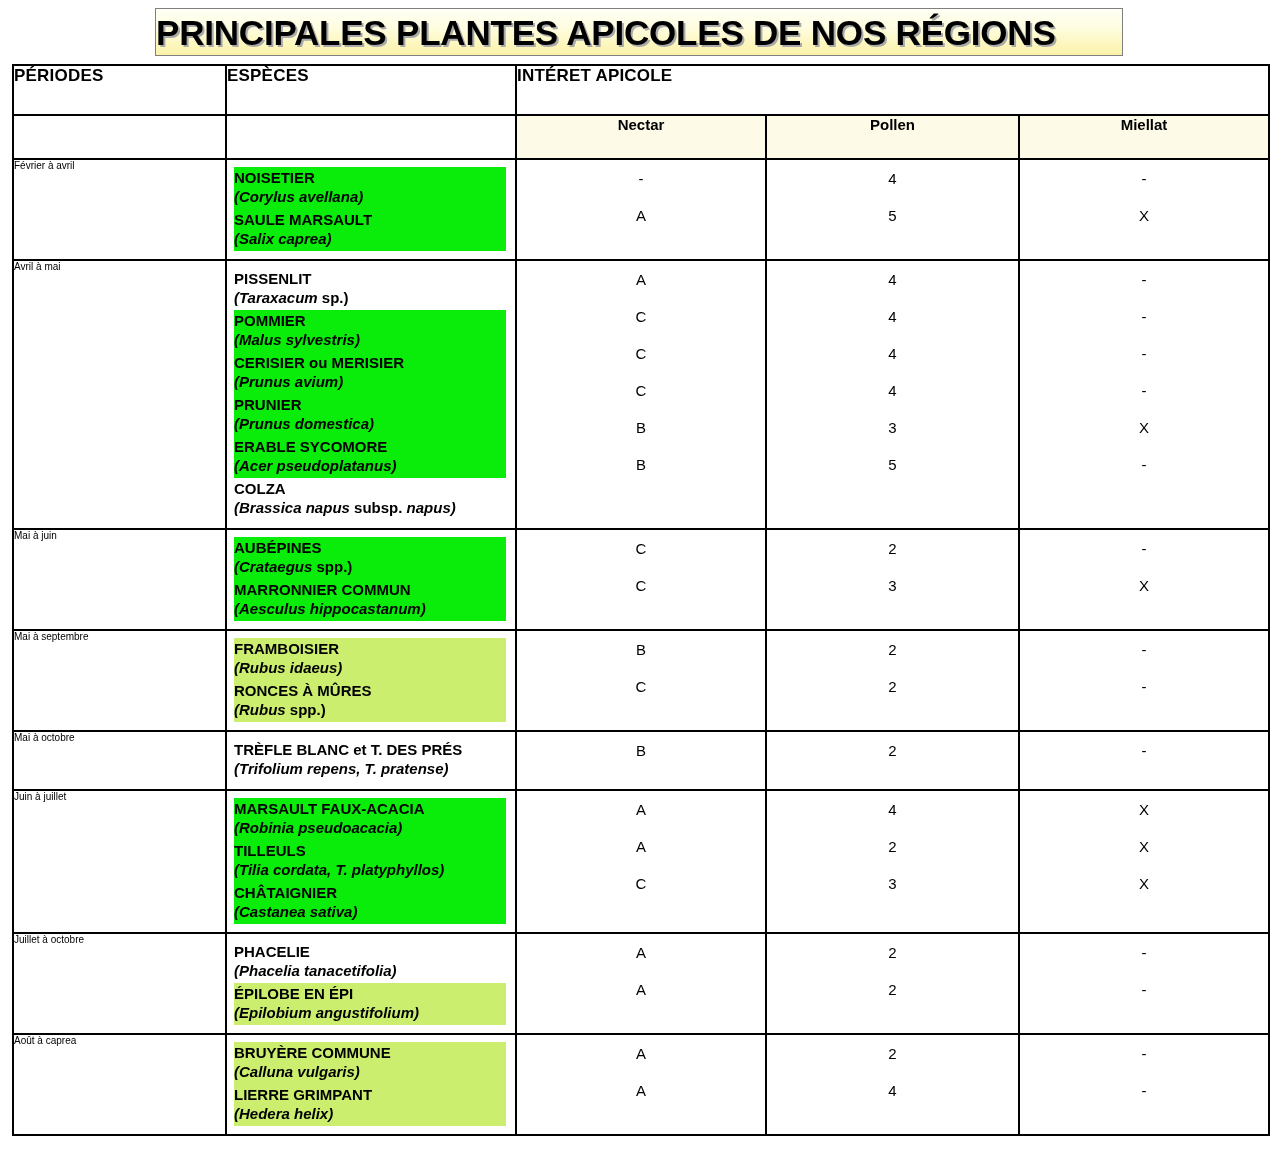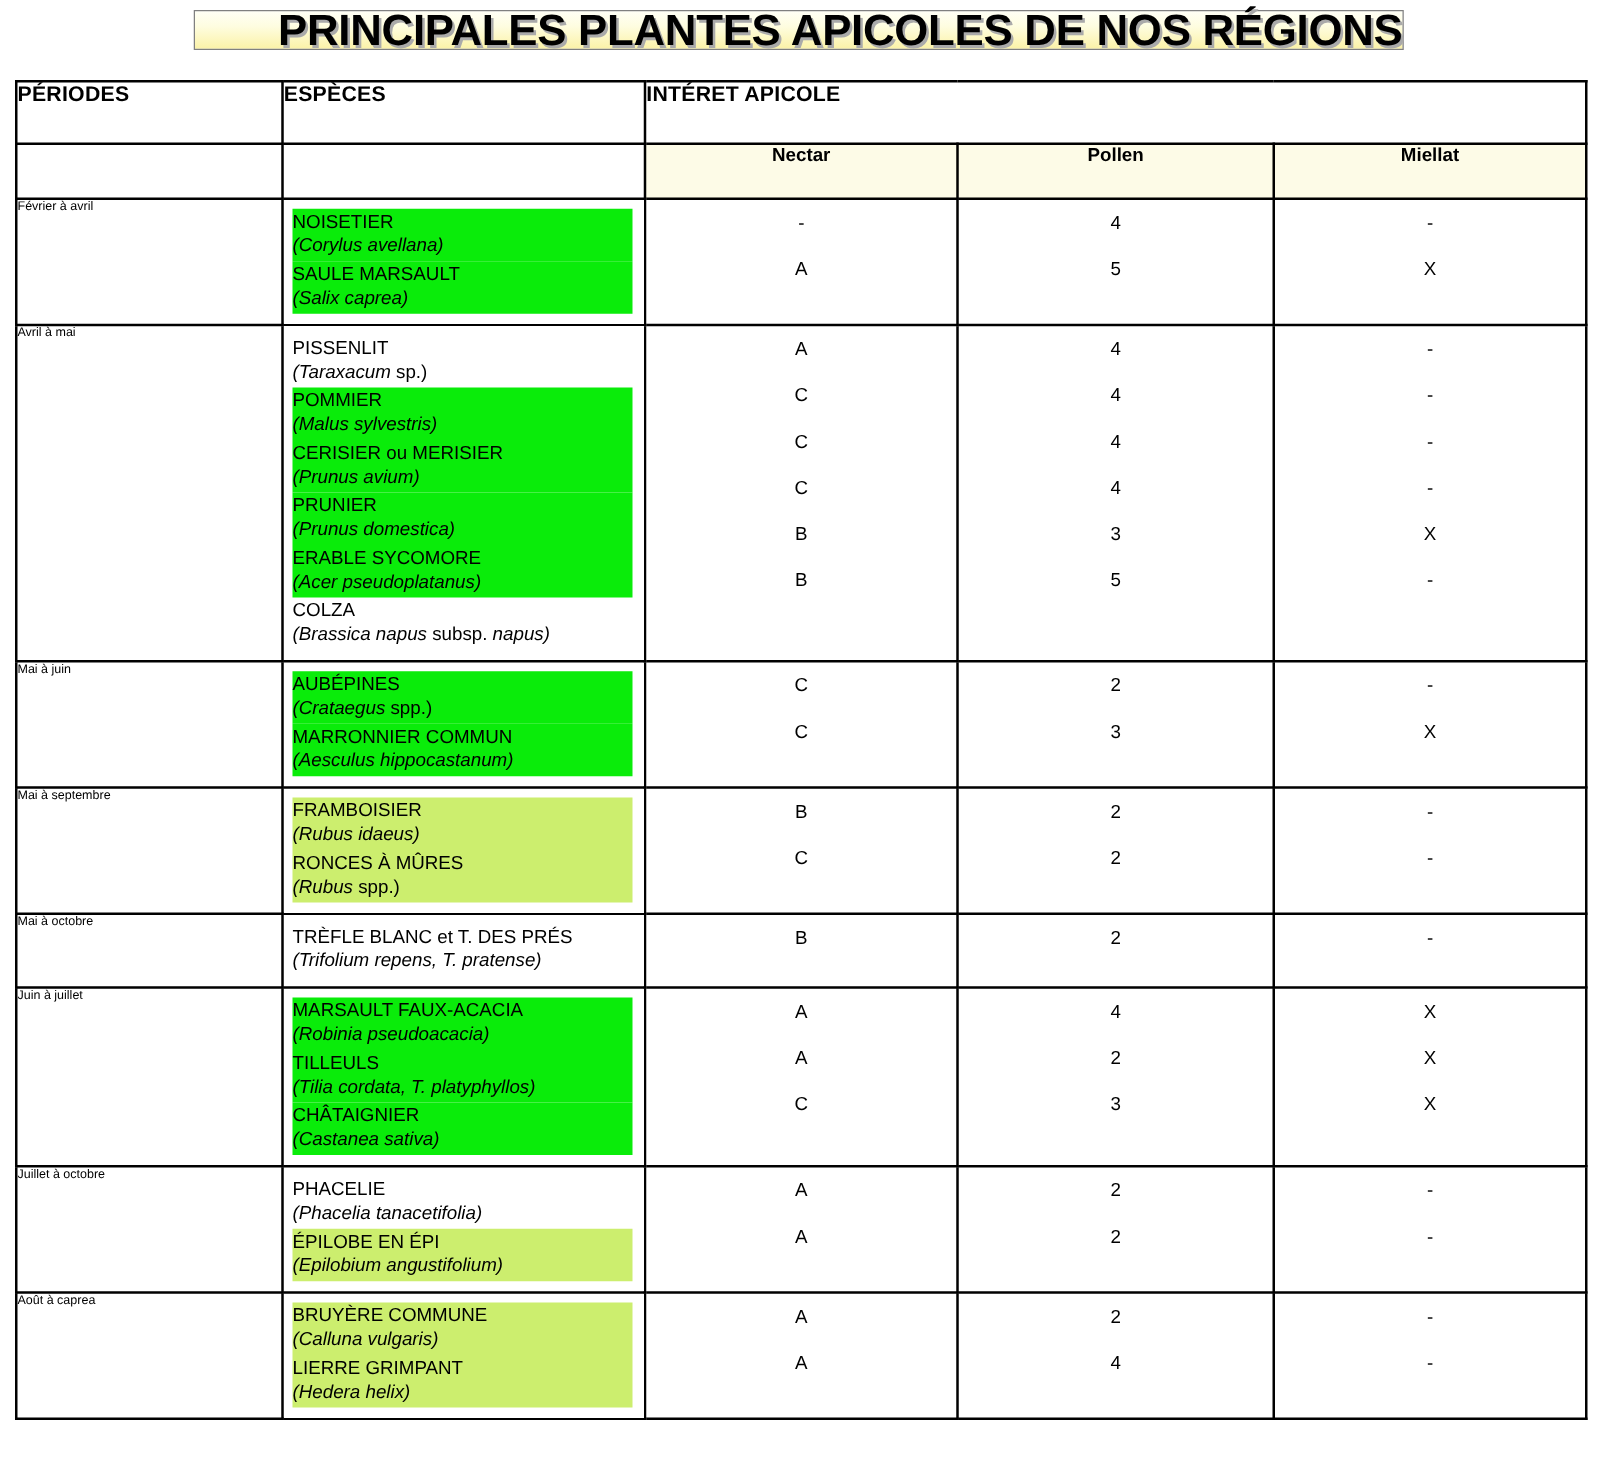--- a/index.html
+++ b/index.html
@@ -14,27 +14,27 @@
     color: #000000;
     overflow: hidden;
   }
 
   
   .title-wrap {
     position: absolute;
     left: 155px;
     top: 8px;
     width: 968px;
-    height: 32px;
+    height: 48px;
     border: 1px solid #808080;
     background: linear-gradient(to bottom, #fffff5 0%, #fefde0 40%, #fbf2a8 100%);
     box-sizing: border-box;
     display: flex;
     align-items: center;
-    justify-content: flex-end;
+    justify-content: flex-start;
   }
   .title-text {
     font-size: 35px;
     font-weight: bold;
     letter-spacing: -0.2px;
     line-height: 1;
     color: #000000;
     text-shadow: 2px 2px 0 #aaaaaa;
     white-space: nowrap;
   }
@@ -88,20 +88,21 @@
     font-size: 10px;
     padding: 9px 0 0 11px;
     vertical-align: top;
     line-height: 1.25;
   }
 
   
   .species {
     padding: 0;
     position: relative;
+    font-weight: bold;
   }
   .sp-group {
     padding: 7px 0 0 7px;
     display: block;
   }
   .sp-group.pad-bottom { padding-bottom: 8px; }
   .sp-block {
     display: block;
     font-size: 15px;
     line-height: 18.5px;

